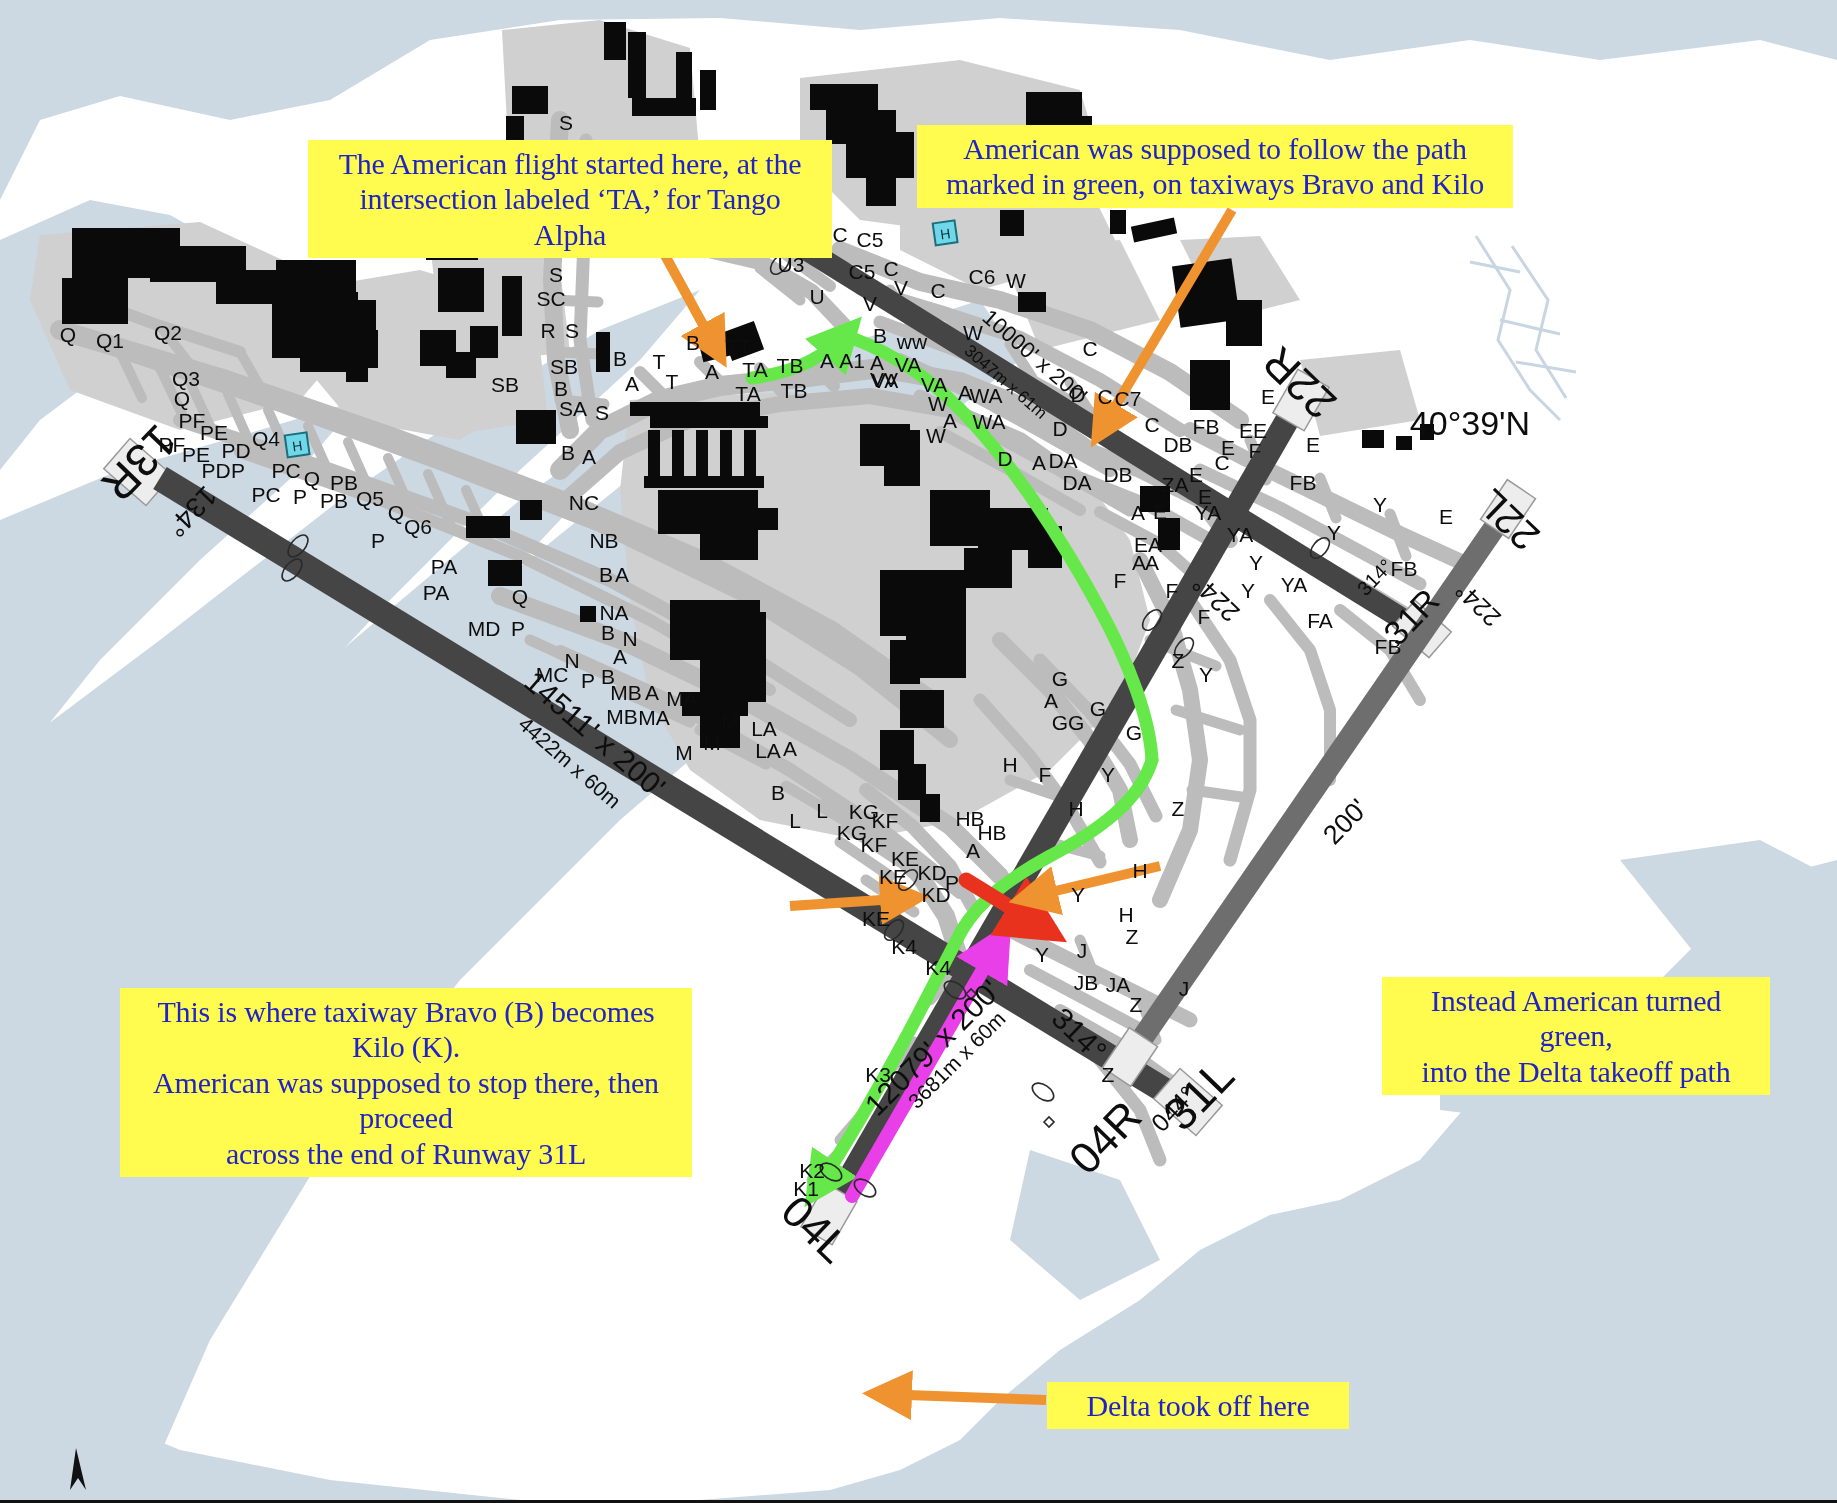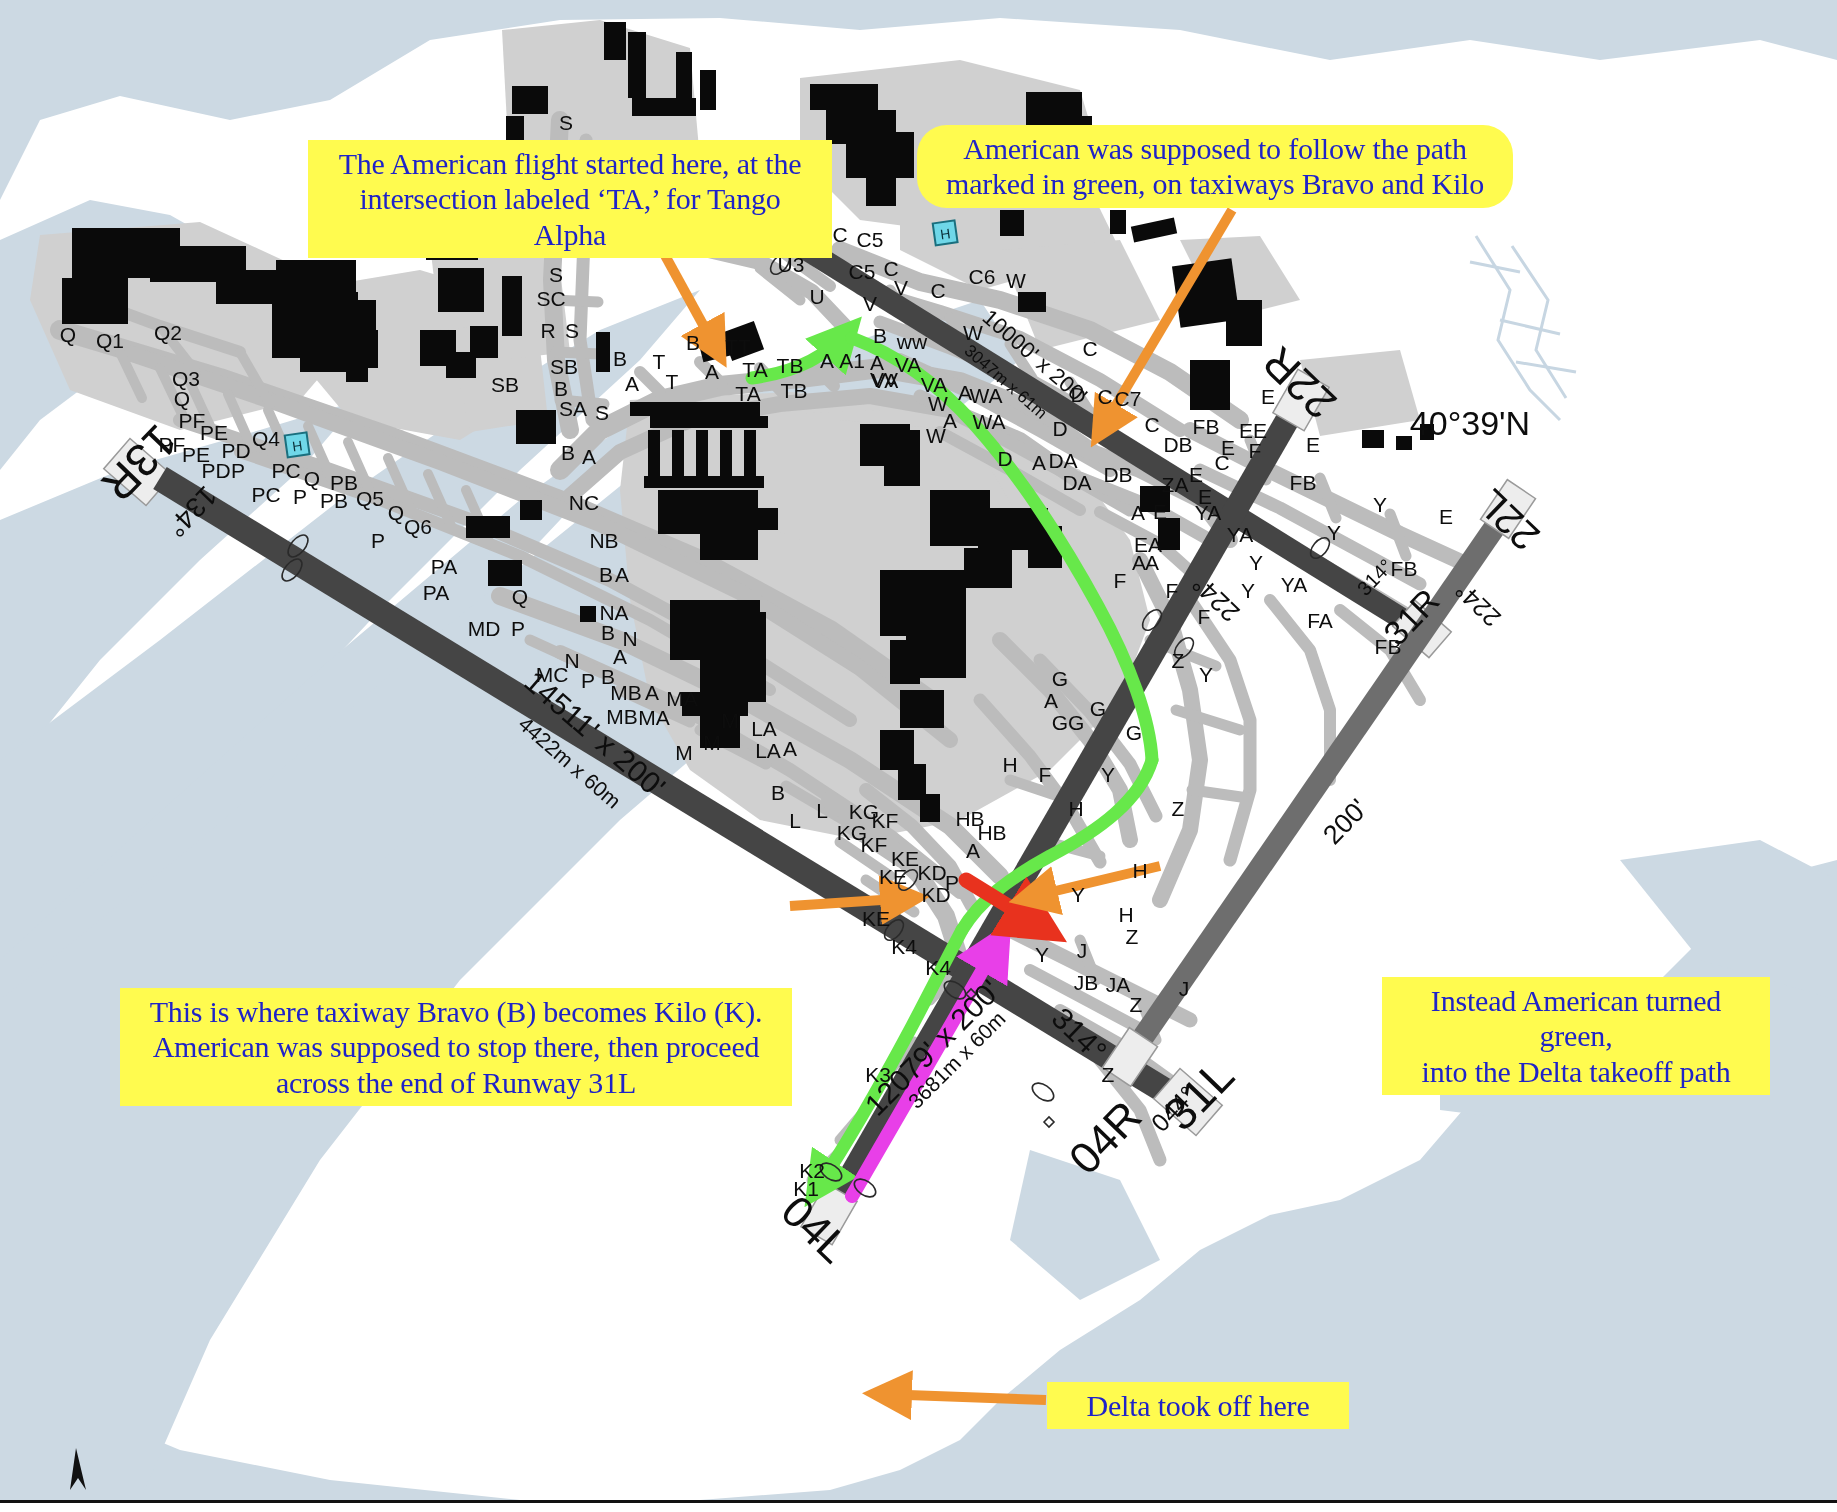--- a/index.html
+++ b/index.html
@@ -7,22 +7,22 @@
   #stage{position:relative;width:1837px;height:1512px;overflow:hidden;background:#ffffff;}
   #map{position:absolute;left:0;top:0;width:1837px;height:1512px;}
   .callout{
     position:absolute;background:#fffb4f;color:#1f23c8;
     font-family:"Liberation Serif",serif;
     text-align:center;line-height:1.18;
     padding:6px 14px;box-sizing:border-box;white-space:pre-line;
     letter-spacing:-0.2px;
   }
   .c1{left:308px;top:140px;width:524px;font-size:30px;}
-  .c2{left:917px;top:125px;width:596px;font-size:30px;border-radius:30px;}
-  .c3{left:120px;top:988px;width:672px;font-size:30px;}
+  .c2{left:917px;top:125px;width:596px;font-size:30px;}
+  .c3{left:120px;top:988px;width:572px;font-size:30px;}
   .c4{left:1382px;top:977px;width:388px;font-size:30px;}
   .c5{left:1047px;top:1382px;width:302px;font-size:30px;font-family:Liberation Serif, serif;}
   .bottombar{position:absolute;left:0;top:1500px;width:1837px;height:12px;background:#ffffff;border-top:3px solid #111;}
 </style>
 </head>
 <body>
 
 <div id="stage">
 
   <svg id="map" viewBox="0 0 1837 1512" xmlns="http://www.w3.org/2000/svg">

